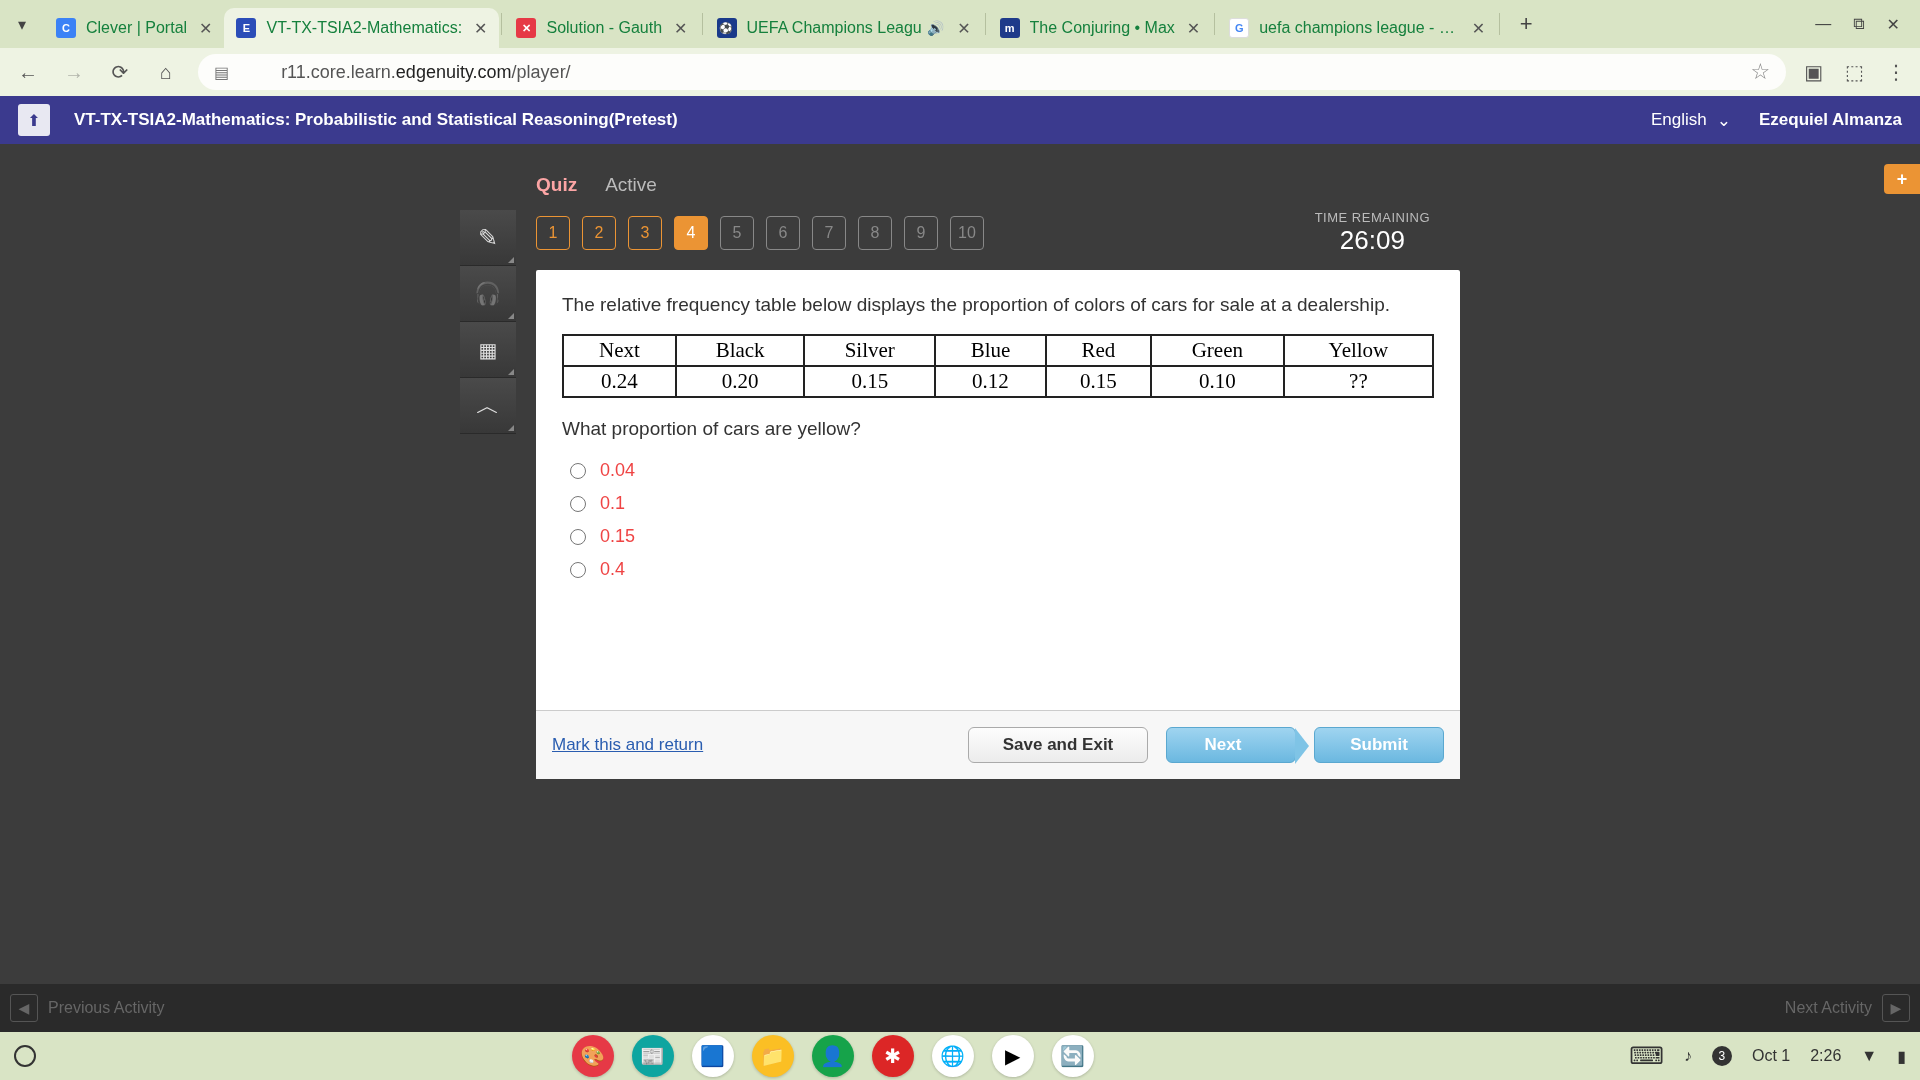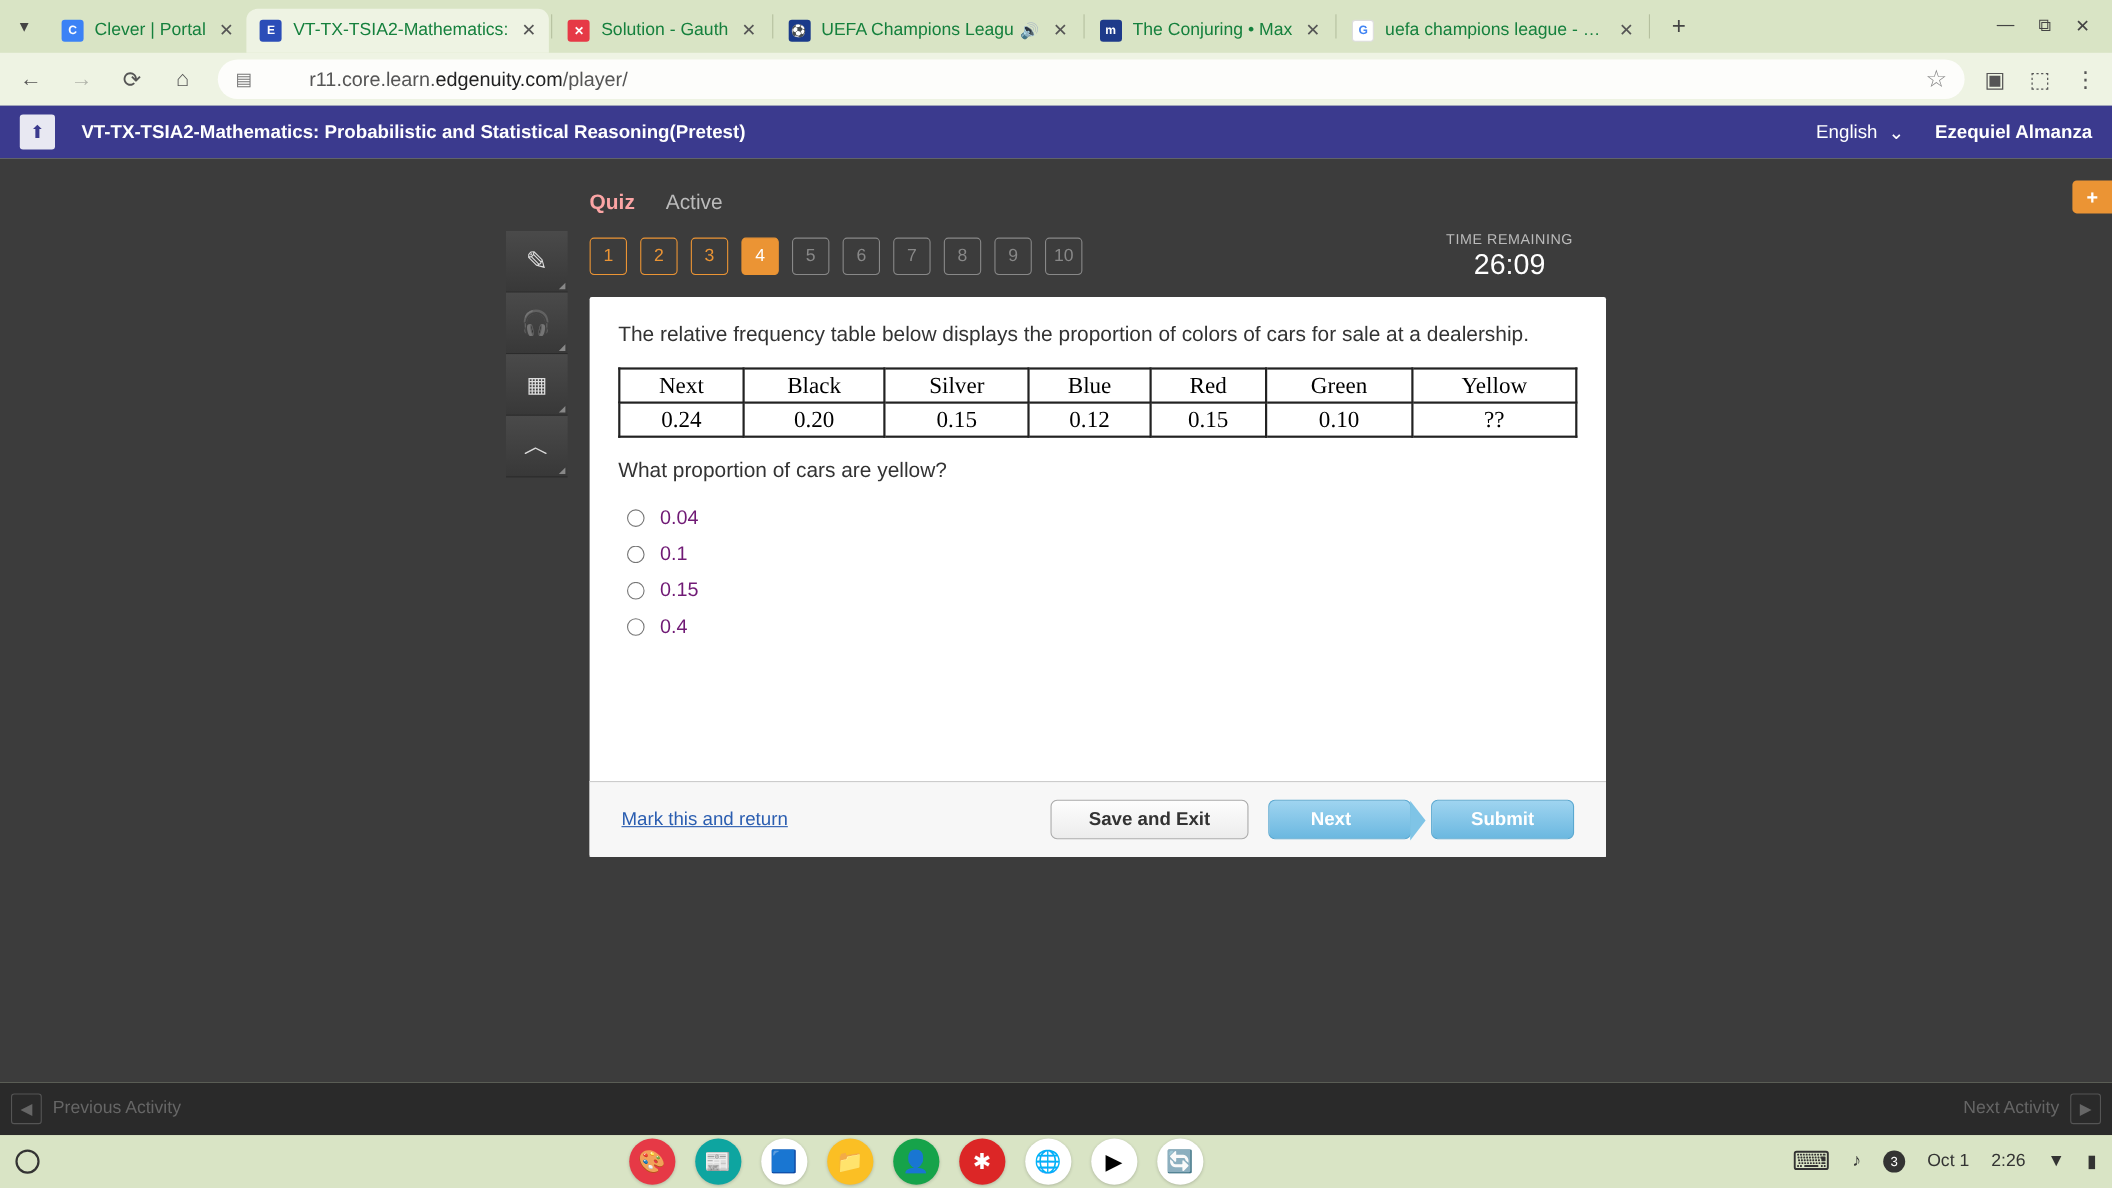--- a/index.html
+++ b/index.html
@@ -60,23 +60,23 @@
 .question-card { background: white; border-radius: 2px; }
 .q-content { padding: 24px 26px; min-height: 440px; }
 .q-text { font-size: 19px; color: #333; margin-bottom: 18px; }
 
 .data-table { border-collapse: collapse; width: 100%; margin-bottom: 20px; }
 .data-table td { border: 2px solid #222; text-align: center; padding: 2px 8px; font-size: 21px; font-family: 'Times New Roman', serif; }
 
 .q-prompt { font-size: 19px; color: #333; margin-bottom: 20px; }
 .opt-row { display: flex; align-items: center; gap: 14px; margin-bottom: 12px; padding-left: 8px; }
 .opt-row input { width: 16px; height: 16px; }
-.opt-row label { font-size: 18px; color: #701a75; }
-
-.q-footer { border-top: 1px solid #ccc; padding: 16px 29px; display: flex; align-items: center; background: #f7f7f7; }
+.opt-row label { font-size: 18px; color: #ef4444; }
+
+.q-footer { border-top: 1px solid #ccc; padding: 16px 16px; display: flex; align-items: center; background: #f7f7f7; }
 .mark-link { color: #2a5db0; font-size: 17px; text-decoration: underline; }
 .footer-btns { margin-left: auto; display: flex; gap: 18px; justify-content: flex-end; }
 .btn { height: 36px; border-radius: 6px; font-size: 17px; font-weight: bold; display: flex; align-items: center; justify-content: center; cursor: pointer; }
 .btn-save { width: 180px; background: linear-gradient(#fdfdfd, #ececec); border: 1px solid #aaa; color: #333; }
 .btn-next { width: 130px; background: linear-gradient(#9fd4f0, #6bb8e0); border: 1px solid #5aa8d0; color: white; position: relative; padding-right: 16px; }
 .btn-next::after { content: ''; position: absolute; right: -14px; top: 0; width: 0; height: 0; border-top: 18px solid transparent; border-bottom: 18px solid transparent; border-left: 14px solid #7fc4e6; }
 .btn-submit { width: 130px; background: linear-gradient(#9fd4f0, #6bb8e0); border: 1px solid #5aa8d0; color: white; }
 
 
 .activity-nav { height: 48px; background: #2a2a2a; display: flex; align-items: center; padding: 0 10px; color: #666; }

